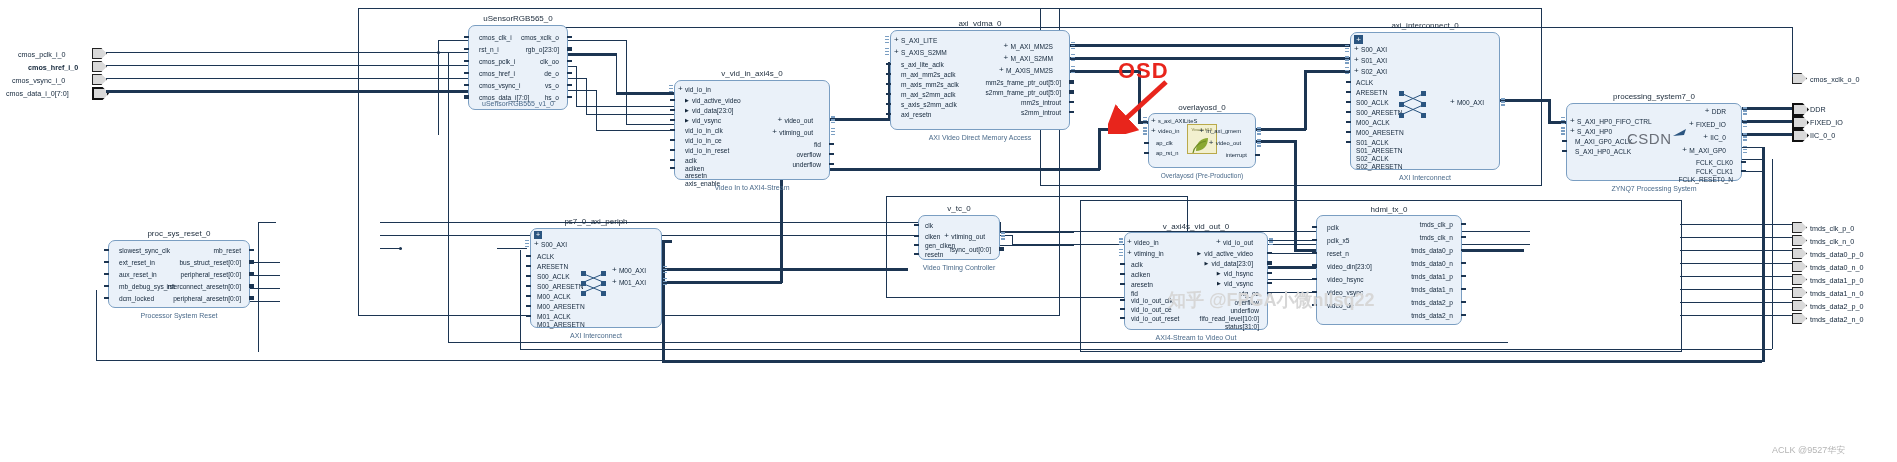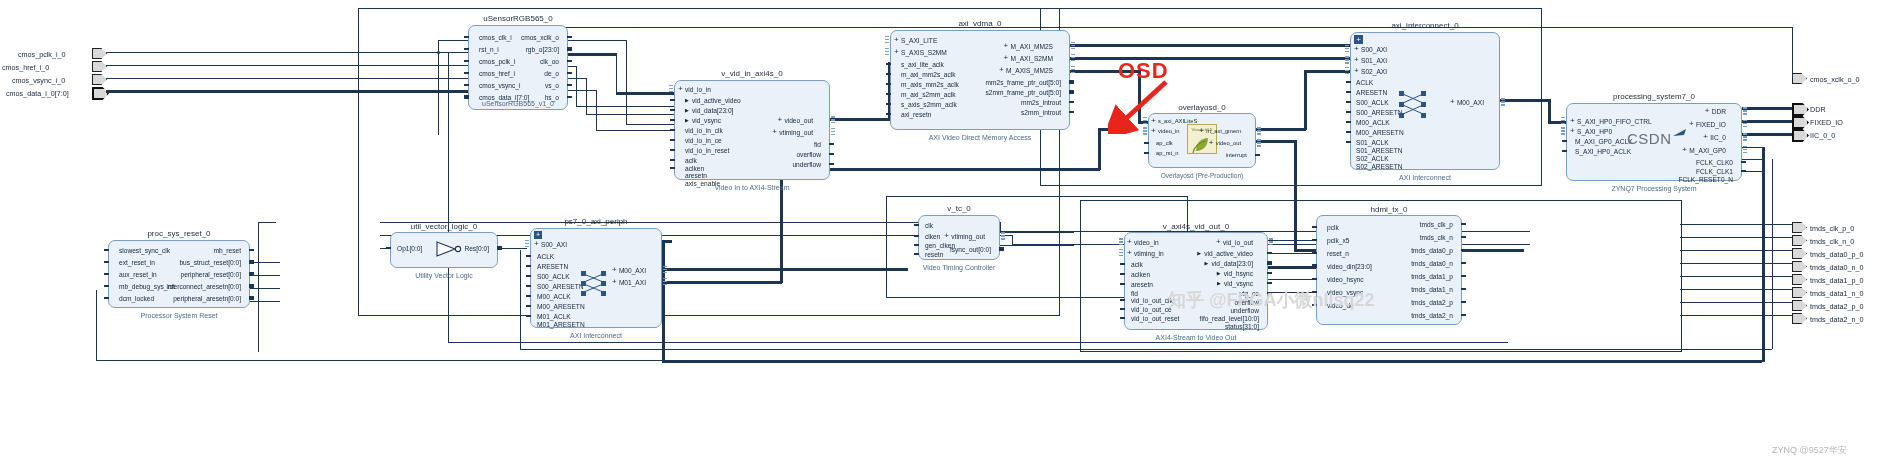--- a/index.html
+++ b/index.html
@@ -67,21 +67,21 @@
 </style>
 </head>
 <body>
 
 <div id="canvas">
 
   <div>
     <div class="portlbl" style="left:18px;top:50px;">cmos_pclk_i_0</div>
     <div class="portshape in" style="left:92px;top:48px;"></div>
 
-    <div class="portlbl" style="left:2px;top:63px;">cmos_href_i_0</div>
+    <div class="portlbl" style="left:28px;top:63px;font-weight:bold;">cmos_href_i_0</div>
     <div class="portshape in" style="left:92px;top:61px;"></div>
 
     <div class="portlbl" style="left:12px;top:76px;">cmos_vsync_i_0</div>
     <div class="portshape in" style="left:92px;top:74px;"></div>
 
     <div class="portlbl" style="left:6px;top:89px;">cmos_data_i_0[7:0]</div>
     <div class="portshape in bus" style="left:92px;top:87px;"></div>
   </div>
 
   <div>
@@ -488,34 +488,20 @@
       <div class="stubw r" style="top:31px;"></div>
       <div class="pin r" style="top:42px;">interconnect_aresetn[0:0]</div>
       <div class="stubw r" style="top:43px;"></div>
       <div class="pin r" style="top:54px;">peripheral_aresetn[0:0]</div>
       <div class="stubw r" style="top:55px;"></div>
       <div class="blk-sub" style="bottom:-12px;">Processor System Reset</div>
     </div>
   </div>
 
 
-  <div class="blk" style="left:390px;top:232px;width:108px;height:36px;">
-    <div class="inner">
-      <div class="blk-title" style="top:-11px;">util_vector_logic_0</div>
-      <div class="pin l" style="top:12px;left:6px;">Op1[0:0]</div>
-      <div class="stub l" style="top:14px;"></div>
-      <svg width="36" height="20" style="position:absolute;left:42px;top:6px;">
-        <path d="M4 3 L4 17 L22 10 Z" fill="#ffffff" stroke="#1c3552" stroke-width="1.1"></path>
-        <circle cx="25" cy="10" r="2.6" fill="#ffffff" stroke="#1c3552" stroke-width="1.1"></circle>
-      </svg>
-      <div class="pin r" style="top:12px;">Res[0:0]</div>
-      <div class="stubw r" style="top:13px;"></div>
-      <div class="blk-sub" style="bottom:-12px;">Utility Vector Logic</div>
-    </div>
-  </div>
 
   <div class="blk" style="left:530px;top:228px;width:132px;height:100px;">
     <div class="inner">
       <div class="blk-title">ps7_0_axi_periph</div>
       <div style="position:absolute;left:3px;top:2px;width:8px;height:8px;background:#2b5580;color:#fff;font-size:7px;line-height:8px;text-align:center;">+</div>
       <div class="pin l plus" style="top:12px;">S00_AXI</div>
       <div class="busl" style="top:11px;"></div>
       <div class="pin l" style="top:24px;left:6px;">ACLK</div>
       <div class="stub l" style="top:26px;"></div>
       <div class="pin l" style="top:34px;left:6px;">ARESETN</div>
@@ -653,15 +639,15 @@
   <svg id="osd-arrow" style="left:1108px;top:78px;" width="70" height="56">
     <defs>
       <marker id="ah" markerWidth="7" markerHeight="7" refX="2" refY="3.5" orient="auto">
         <path d="M0,0 L7,3.5 L0,7 Z" fill="#e8251c"></path>
       </marker>
     </defs>
     <line x1="58" y1="4" x2="12" y2="46" stroke="#e8251c" stroke-width="5" marker-end="url(#ah)"></line>
   </svg>
 
   <div id="wm-zhihu" style="left:1168px;top:288px;">知乎 @FPGA小微nllsq22</div>
-  <div id="wm-csdn" style="left:1772px;top:444px;">ZYNQ @9527华安</div>
+  <div id="wm-csdn" style="left:1772px;top:444px;">ACLK @9527华安</div>
 
 </div>
 
 </body></html>

